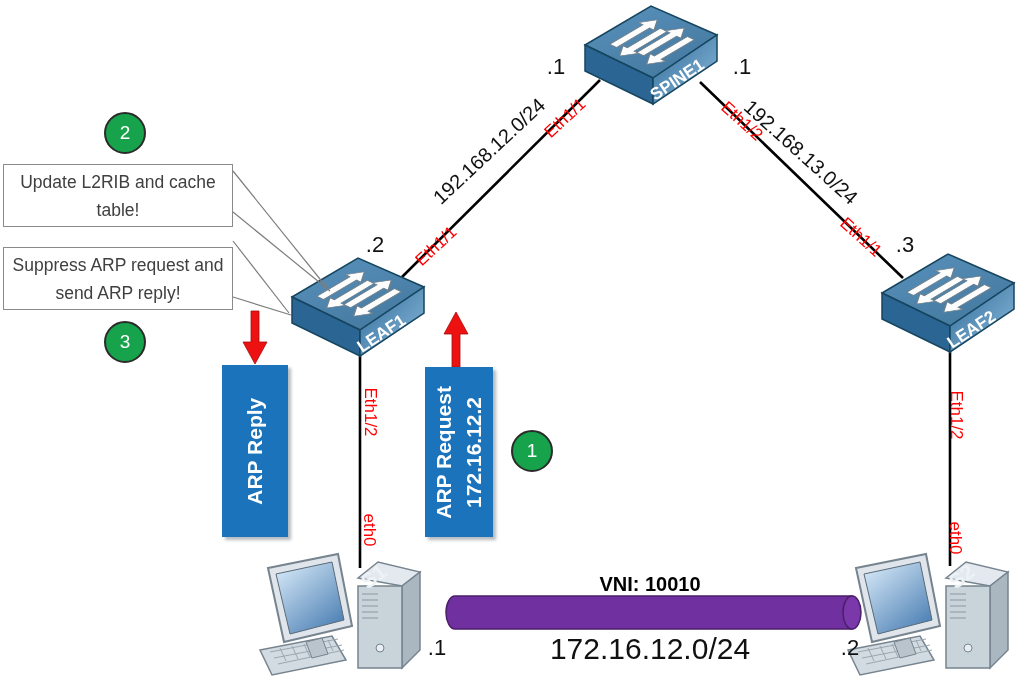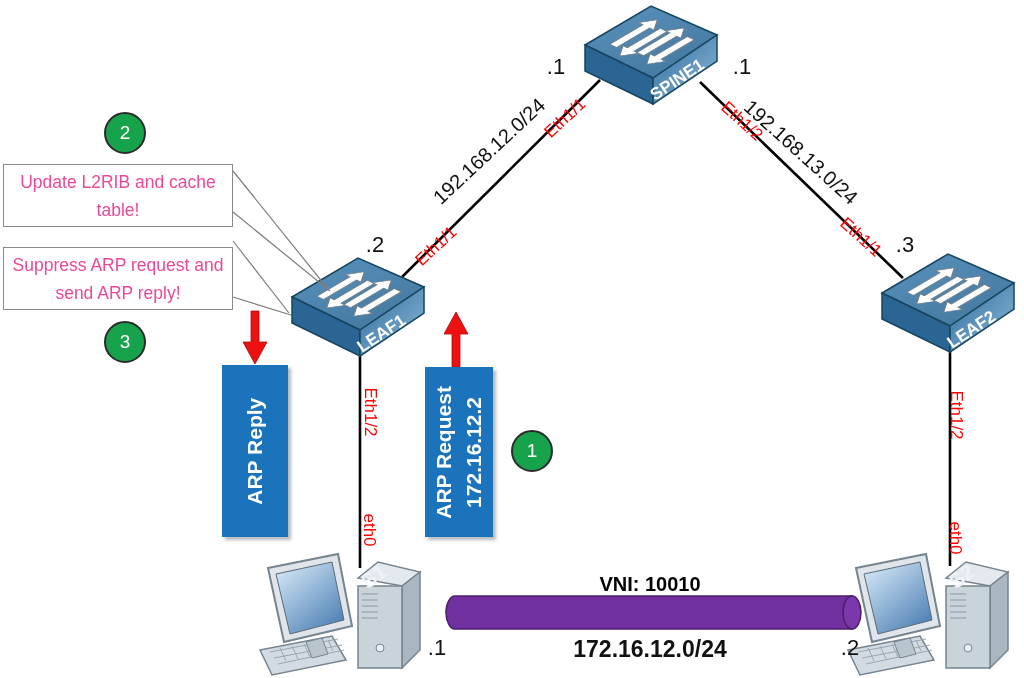--- a/index.html
+++ b/index.html
@@ -5,21 +5,21 @@
   html,body{margin:0;padding:0;background:#fff;}
   #canvas{position:relative;width:1024px;height:678px;background:#fff;overflow:hidden;
           font-family:"Liberation Sans",sans-serif;}
   #netsvg{position:absolute;left:0;top:0;width:1024px;height:678px;}
   .lbl{position:absolute;white-space:nowrap;transform:translate(-50%,-50%) rotate(var(--r,0deg));
        color:#111;font-size:22px;line-height:1;}
   .net{font-size:20px;}
   .red{color:#ff0000;font-size:17px;}
   .callout{position:absolute;left:3px;width:230px;height:63px;background:#fff;
            border:1.5px solid #8a8a8a;display:flex;align-items:center;justify-content:center;
-           text-align:center;font-size:17.5px;line-height:1.6;color:#ec4899;padding:0 2px;box-sizing:border-box;}
+           text-align:center;font-size:17.5px;line-height:1.6;color:#404040;padding:0 2px;box-sizing:border-box;}
   .step{position:absolute;width:42px;height:42px;border-radius:50%;background:#17a24c;
         border:2px solid #2b2b2b;color:#fff;display:flex;align-items:center;justify-content:center;
         font-size:19px;transform:translate(-50%,-50%);box-sizing:border-box;}
   .msg{position:absolute;background:#1b74bb;box-shadow:3px 3px 3px rgba(110,120,130,.5);
        color:#fff;display:flex;align-items:center;justify-content:center;}
   .rot270{transform:rotate(-90deg);text-align:center;font-size:21px;font-weight:600;
           line-height:1.45;white-space:nowrap;}
   .vni-text{position:absolute;left:450px;top:574px;width:400px;height:20px;display:flex;
             align-items:center;justify-content:center;color:#000000;font-size:20px;font-weight:600;}
 </style>
@@ -162,21 +162,21 @@
   </div>
 
   <div class="lbl" style="left:556px;top:67px;">.1</div>
   <div class="lbl" style="left:742px;top:67px;">.1</div>
   <div class="lbl" style="left:375px;top:245px;">.2</div>
   <div class="lbl" style="left:905px;top:245px;">.3</div>
   <div class="lbl net" style="left:489px;top:151px;--r:-43deg;">192.168.12.0/24</div>
   <div class="lbl net" style="left:801px;top:152px;--r:42deg;">192.168.13.0/24</div>
   <div class="lbl" style="left:437px;top:648px;">.1</div>
   <div class="lbl" style="left:850px;top:648px;">.2</div>
-  <div class="lbl" style="left:650px;top:649px;font-size:23px;font-weight:bold;">172.16.12.0/24</div>
+  <div class="lbl" style="left:650px;top:649px;font-size:30px;">172.16.12.0/24</div>
 
   <div class="lbl red" style="left:565px;top:118px;--r:-43deg;">Eth1/1</div>
   <div class="lbl red" style="left:742px;top:121px;--r:42deg;">Eth1/2</div>
   <div class="lbl red" style="left:436px;top:246px;--r:-43deg;">Eth1/1</div>
   <div class="lbl red" style="left:861px;top:237px;--r:42deg;">Eth1/1</div>
   <div class="lbl red" style="left:370px;top:412px;--r:90deg;">Eth1/2</div>
   <div class="lbl red" style="left:369px;top:530px;--r:90deg;">eth0</div>
   <div class="lbl red" style="left:956px;top:415px;--r:90deg;">Eth1/2</div>
   <div class="lbl red" style="left:955px;top:538px;--r:90deg;">eth0</div>
 

